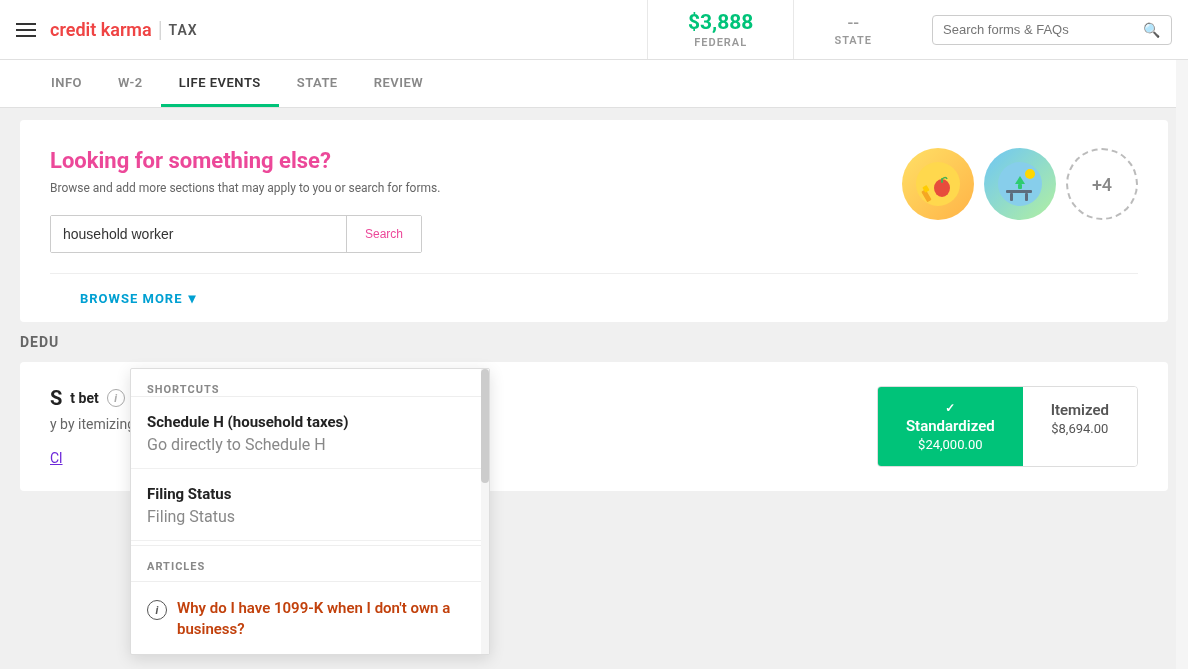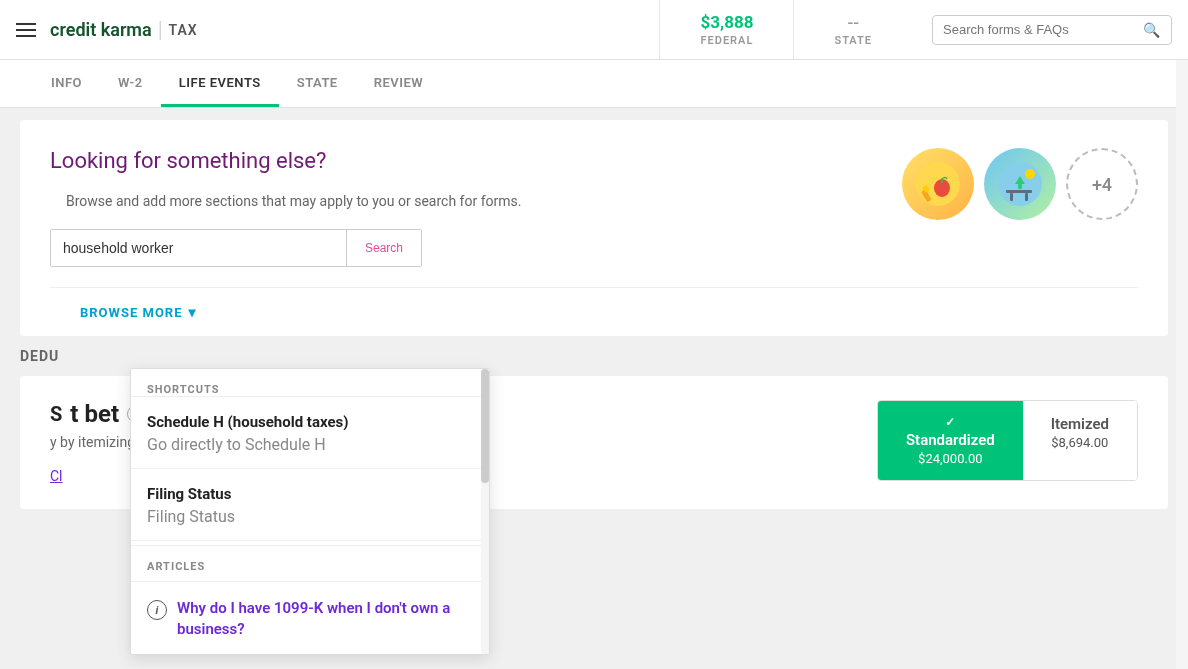--- a/index.html
+++ b/index.html
@@ -7,27 +7,27 @@
 
     
     .top-nav {
       display: flex; align-items: center; background: #fff; height: 60px;
       border-bottom: 1px solid #e0e0e0; padding: 0 16px;
       position: relative; z-index: 100;
     }
     .hamburger { display: flex; flex-direction: column; gap: 4px; cursor: pointer; margin-right: 14px; }
     .hamburger span { display: block; width: 20px; height: 2px; background: #333; }
     .logo { display: flex; align-items: center; font-size: 18px; font-weight: 600; }
-    .logo-credit { color: #14532d; }
+    .logo-credit { color: #ef4444; }
     .logo-divider { color: #ccc; margin: 0 6px; font-weight: 300; font-size: 22px; }
     .logo-tax { color: #555; font-size: 14px; font-weight: 600; letter-spacing: 1px; }
 
     .nav-center { display: flex; align-items: stretch; margin-left: auto; height: 100%; }
     .nav-center-item { display: flex; flex-direction: column; align-items: center; justify-content: center; padding: 0 40px; border-left: 1px solid #e8e8e8; cursor: pointer; }
-    .nav-center-item .amount { font-size: 17px; font-weight: 700; color: #00c379; }
+    .nav-center-item .amount { font-size: 21px; font-weight: 700; color: #00c379; }
     .nav-center-item .label { font-size: 11px; color: #999; letter-spacing: 1px; font-weight: 600; margin-top: 2px; }
     .nav-center-item .dash { font-size: 17px; color: #999; font-weight: 500; }
 
     .search-bar { display: flex; align-items: center; margin-left: 20px; border: 1px solid #ccc; border-radius: 4px; padding: 6px 10px; width: 240px; }
     .search-bar input { border: none; outline: none; font-size: 13px; color: #999; width: 100%; }
     .search-icon-nav { color: #999; font-size: 14px; cursor: pointer; }
 
     
     .tab-nav {
       display: flex; align-items: flex-end; background: #fff; border-bottom: 1px solid #e0e0e0;
@@ -35,22 +35,22 @@
     }
     .tab-item { padding: 14px 18px; font-size: 13px; font-weight: 600; color: #888; cursor: pointer; letter-spacing: 0.5px; text-transform: uppercase; border-bottom: 3px solid transparent; }
     .tab-item.active { color: #333; border-bottom: 3px solid #00c379; }
 
     
     .main-content { padding: 0; background: #f0f0f0; position: relative; }
 
     
     .card { background: #fff; border-radius: 4px; margin: 12px 20px; padding: 28px 30px 24px; position: relative; }
 
-    .card-title { font-size: 22px; font-weight: 400; color: #701a75; margin-bottom: 20px; }
-    .card-subtitle { font-size: 14px; color: #666; margin-bottom: 20px; margin-left: 16px; }
+    .card-title { font-size: 22px; font-weight: 700; color: #ec4899; margin-bottom: 8px; }
+    .card-subtitle { font-size: 12px; color: #666; margin-bottom: 20px; }
 
     
     .search-row { display: flex; align-items: stretch; width: 372px; border: 1px solid #ccc; border-radius: 2px; }
     .search-row input { border: none; outline: none; padding: 10px 12px; font-size: 14px; color: #333; flex: 1; }
     .search-btn { background: #fff; border: none; border-left: 1px solid #ccc; padding: 10px 18px; font-size: 12px; color: #ec4899; cursor: pointer; font-weight: 500; }
 
     
     .icons-row { position: absolute; top: 28px; right: 30px; display: flex; align-items: center; gap: 10px; }
     .icon-circle { width: 72px; height: 72px; border-radius: 50%; overflow: hidden; display: flex; align-items: center; justify-content: center; font-size: 28px; }
     .icon-circle-1 { background: linear-gradient(135deg, #ffe066, #ffb347); }
@@ -116,21 +116,21 @@
     .dropdown-item-title { font-size: 15px; font-weight: 700; color: #222; margin-bottom: 4px; }
     .dropdown-item-sub { font-size: 16px; color: #888; }
 
     .dropdown-articles-label {
       font-size: 11px; font-weight: 700; color: #888; letter-spacing: 1px; text-transform: uppercase;
       padding: 14px 16px 8px; border-bottom: 1px solid #eee; border-top: 1px solid #eee; margin-top: 4px;
     }
 
     .dropdown-article-item { display: flex; align-items: flex-start; gap: 10px; padding: 16px 16px 14px; cursor: pointer; }
     .article-icon { width: 20px; height: 20px; border-radius: 50%; border: 1.5px solid #555; display: flex; align-items: center; justify-content: center; font-size: 11px; color: #555; flex-shrink: 0; font-style: italic; font-weight: 700; margin-top: 2px; }
-    .dropdown-article-title { font-size: 15px; font-weight: 600; color: #6d28d9; line-height: 1.4; }
+    .dropdown-article-title { font-size: 15px; font-weight: 600; color: #c2410c; line-height: 1.4; }
 
     
     .page-scrollbar { position: absolute; right: 0; top: 0; width: 12px; height: 100%; background: #f5f5f5; }
     .page-scrollbar-thumb { width: 12px; height: 40px; background: #bbb; border-radius: 6px; margin-top: 4px; }
   </style>
 </head>
 <body>
 
 <div class="top-nav">
   <div class="hamburger">
@@ -218,21 +218,21 @@
         <span class="chevron-down">▾</span>
       </span>
     </div>
   </div>
 
   <div class="dedu-label">DEDU</div>
 
   <div class="std-card" style="position:relative; min-height:100px;">
     <div class="std-card-title-row">
       <span class="std-card-title">S</span>
-      <span style="font-size:24px; font-weight:700; color:#222;">t bet</span>
+      <span style="font-size:14px; font-weight:700; color:#222;">t bet</span>
       <span class="info-icon">i</span>
     </div>
     <p class="std-card-sub">y by itemizing.</p>
     <a class="std-link">Cl</a>
 
     <div class="toggle-row">
       <div class="toggle-btn active">
         <span class="check">✓</span>
         <span>Standardized</span>
         <span class="sub-amount">$24,000.00</span>

